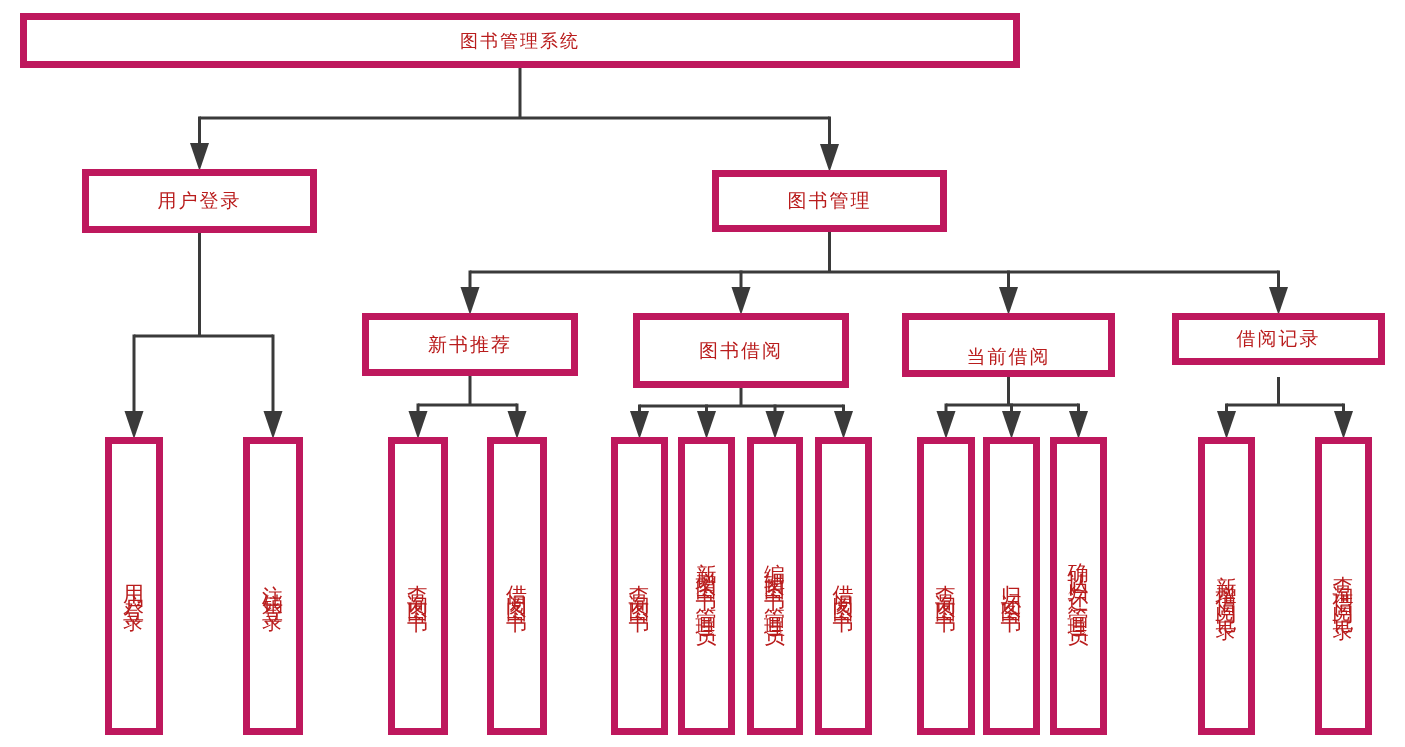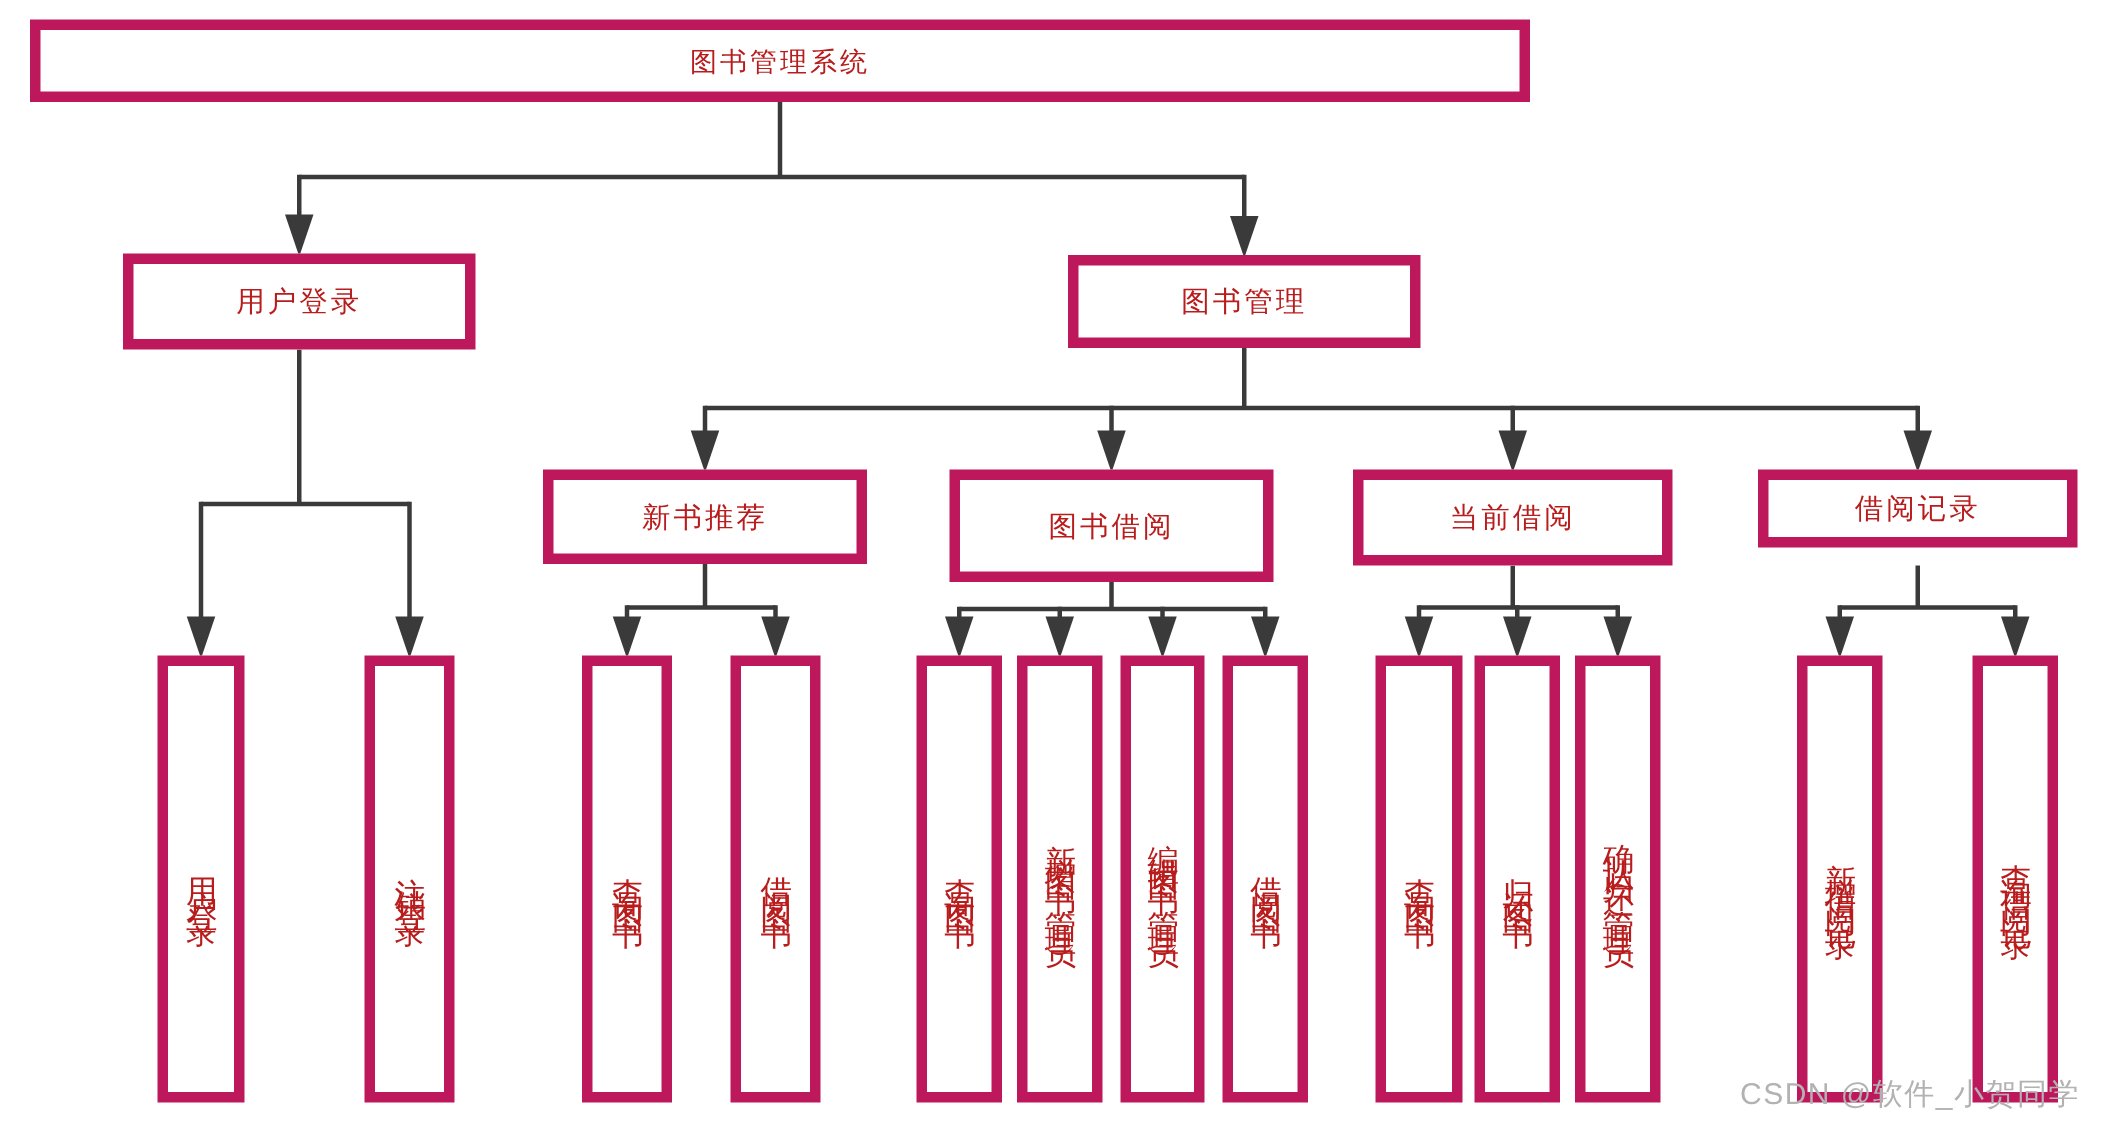--- a/index.html
+++ b/index.html
@@ -128,21 +128,21 @@
       </div>
       <div class="node h" style="left: 712px; top: 170px; width: 235px; height: 62px;">
         <span>图书管理</span>
       </div>
       <div class="node h" style="left: 362px; top: 313px; width: 216px; height: 63px;">
         <span>新书推荐</span>
       </div>
       <div class="node h" style="left: 633px; top: 313px; width: 216px; height: 75px;">
         <span>图书借阅</span>
       </div>
-      <div class="node h" style="left: 902px; top: 313px; width: 213px; height: 64px;">
+      <div class="node h" style="left: 902px; top: 313px; width: 213px; height: 64px; align-items: flex-end;">
         <span>当前借阅</span>
       </div>
       <div class="node h" style="left: 1172px; top: 313px; width: 213px; height: 52px;">
         <span>借阅记录</span>
       </div>
       <div class="node v" style="left: 105px; top: 437px; width: 58px; height: 298px;">
         <span>用户登录</span>
       </div>
       <div class="node v" style="left: 243px; top: 437px; width: 60px; height: 298px;">
         <span>注销登录</span>
@@ -174,14 +174,13 @@
       <div class="node v" style="left: 1050px; top: 437px; width: 57px; height: 298px;">
         <span>确认归还（管理员）</span>
       </div>
       <div class="node v" style="left: 1198px; top: 437px; width: 57px; height: 298px;">
         <span>新增借阅记录</span>
       </div>
       <div class="node v" style="left: 1315px; top: 437px; width: 57px; height: 298px;">
         <span>查询借阅记录</span>
       </div>
     </div>
-  <div class="watermark" style="color: rgb(178, 178, 178);">CSDN @软件_小贺同学</div>
 </div>
 
 </body></html>

